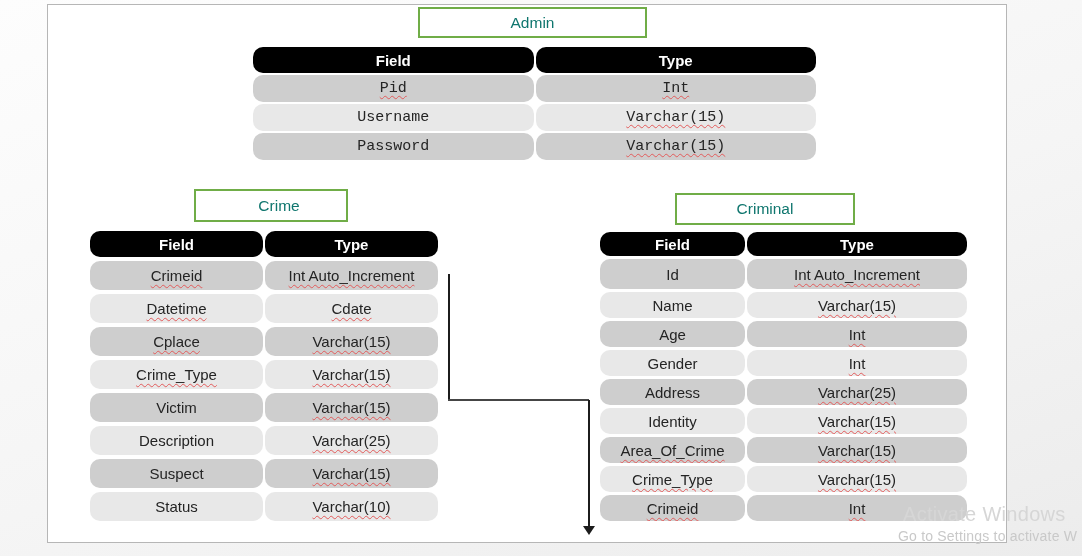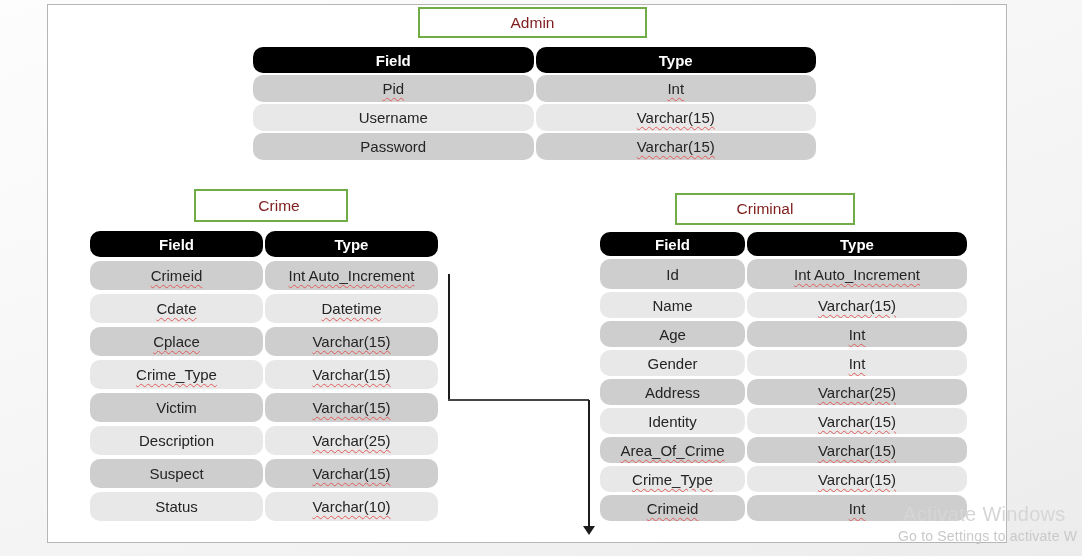--- a/index.html
+++ b/index.html
@@ -22,21 +22,21 @@
     z-index: 1;
   }
 
   
   .titlebox {
     position: absolute;
     background: #ffffff;
     border: 2px solid var(--title-border, #70ad47);
     box-sizing: border-box;
     display: flex; align-items: center; justify-content: center;
-    font-size: 15.5px; color: #7f1d1d;
+    font-size: 15.5px; color: #0f766e;
     z-index: 3;
   }
   .tb-admin    { left: 418px; top: 7px;   width: 229px; height: 31px; }
   .tb-crime    { left: 194px; top: 189px; width: 154px; height: 33px; padding-left: 16px; }
   .tb-criminal { left: 675px; top: 193px; width: 180px; height: 32px; }
 
   
   .dtable { position: absolute; z-index: 2; }
   .t-admin    { left: 253px; top: 47px;  width: 563px; }
   .t-crime    { left: 90px;  top: 231px; width: 348px; }
@@ -57,21 +57,21 @@
   .thead .cell {
     background: var(--header-bg, #000);
     color: var(--header-text, #fff);
     font-weight: 700; font-size: 15px;
   }
   .trow:nth-child(odd)  .cell { background: var(--row-dark, #cecece); }
   .trow:nth-child(even) .cell { background: var(--row-light, #e8e8e8); }
 
   .t-admin .thead .cell    { height: 26px; }
   .t-admin .trow           { margin-top: 2px; }
-  .t-admin .trow .cell     { height: 27px; }
+  .t-admin .trow .cell     { height: 27px; font-family: Liberation Mono, monospace; }
 
   .t-crime .thead .cell    { height: 26px; }
   .t-crime .trow           { margin-top: 4px; }
   .t-crime .trow .cell     { height: 29px; }
 
   .t-criminal .thead .cell { height: 24px; }
   .t-criminal .trow        { margin-top: 3px; }
   .t-criminal .trow .cell  { height: 26px; }
   .t-criminal .trow:first-child .cell { height: 30px; }
   .t-criminal .trow.gap-before { }
@@ -150,22 +150,22 @@
     <div class="thead">
       <span class="cell cf">Field</span>
       <span class="cell ct">Type</span>
     </div>
     <div class="tbody">
         <div class="trow">
           <span class="cell cf sq">Crimeid</span>
           <span class="cell ct sq">Int Auto_Increment</span>
         </div>
         <div class="trow">
+          <span class="cell ct sq">Datetime</span>
           <span class="cell cf sq">Cdate</span>
-          <span class="cell ct sq">Datetime</span>
         </div>
         <div class="trow">
           <span class="cell cf sq">Cplace</span>
           <span class="cell ct sq">Varchar(15)</span>
         </div>
         <div class="trow">
           <span class="cell cf sq">Crime_Type</span>
           <span class="cell ct sq">Varchar(15)</span>
         </div>
         <div class="trow">

